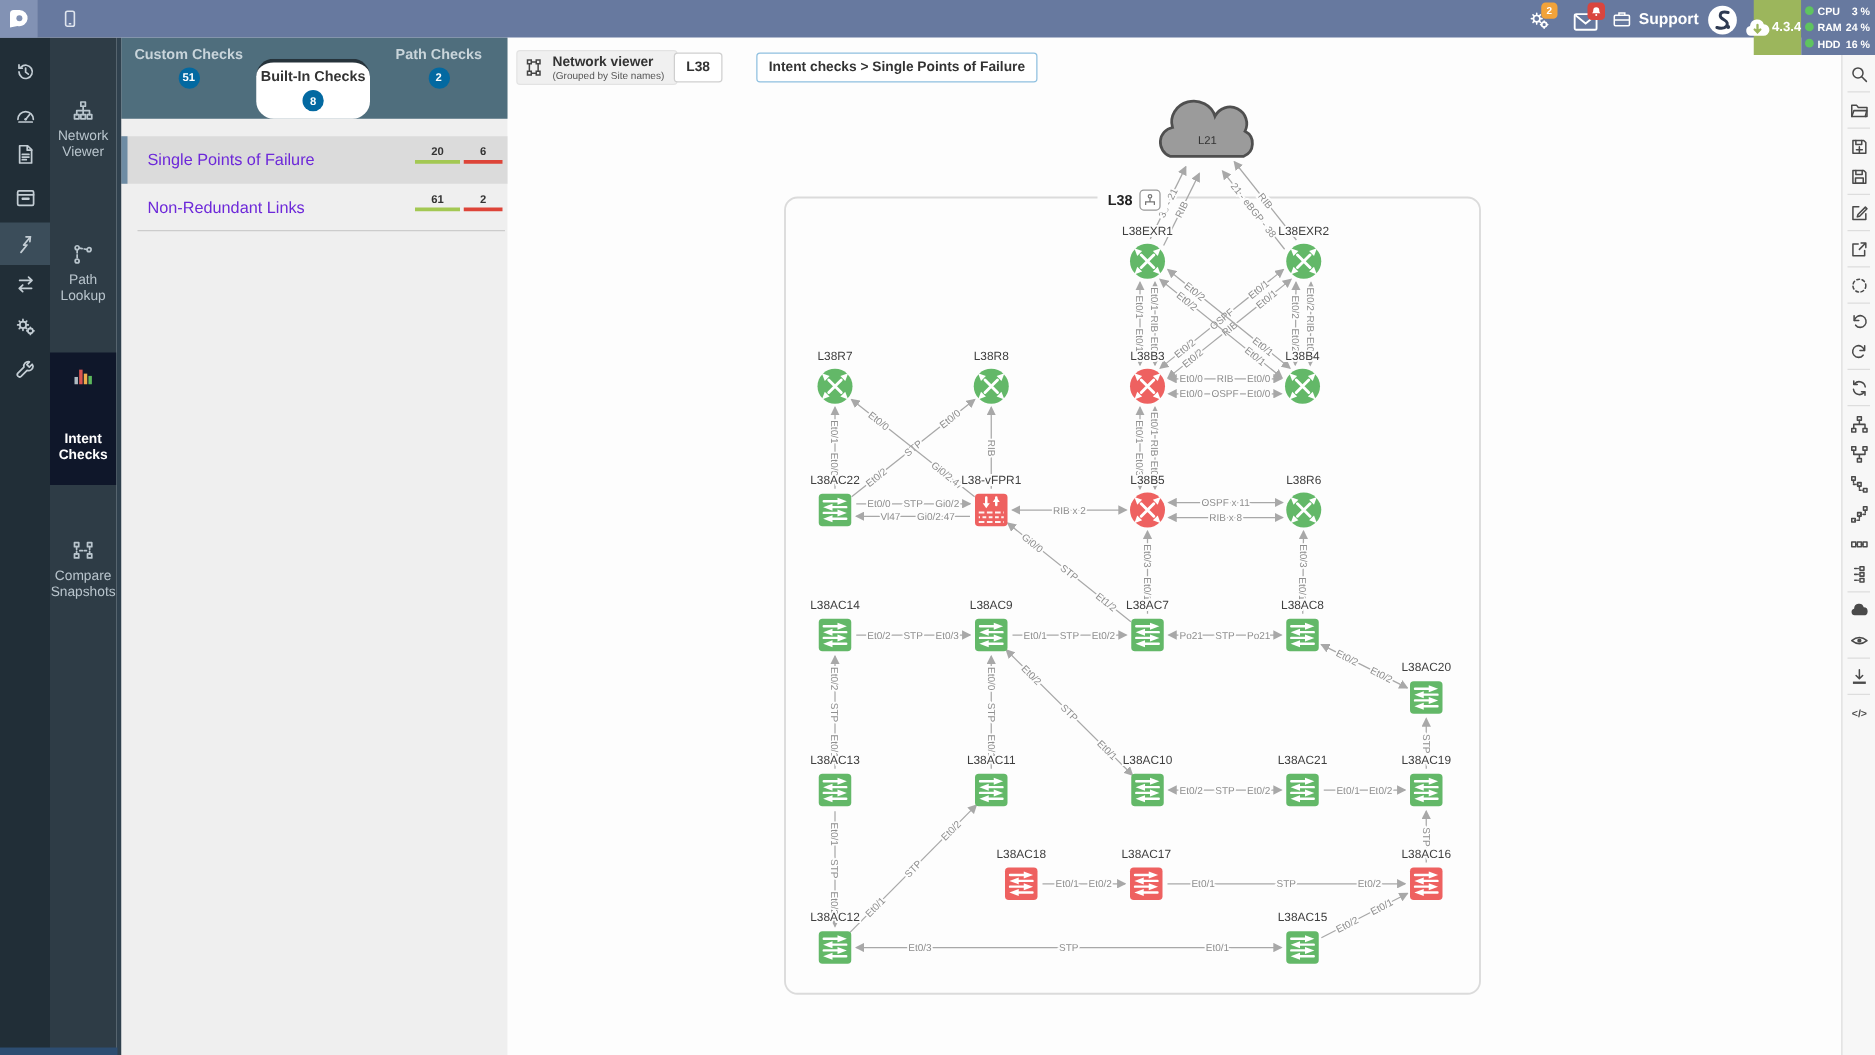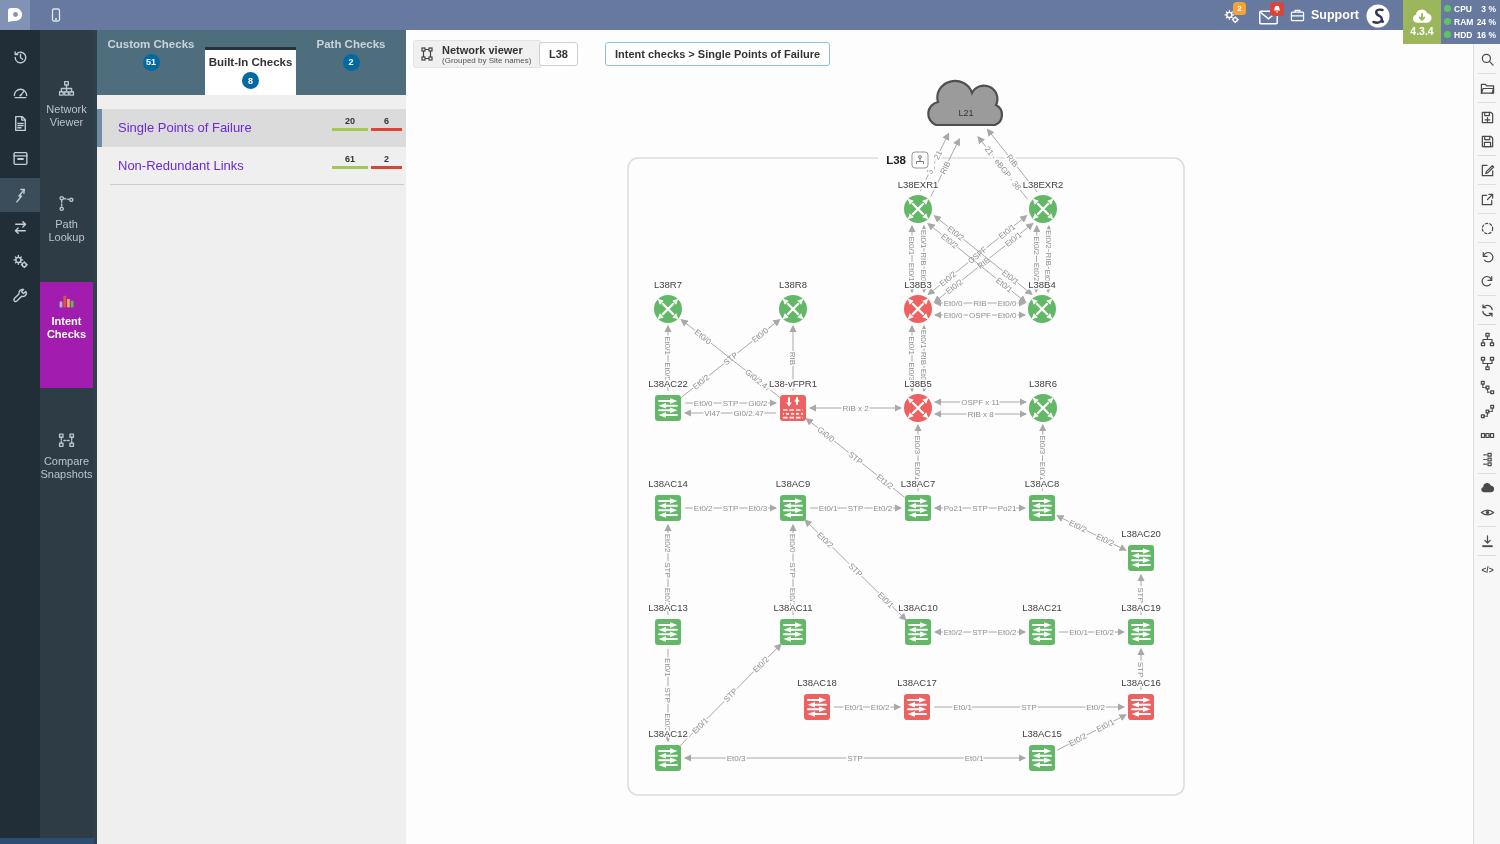--- a/index.html
+++ b/index.html
@@ -10,41 +10,41 @@
   #topbar { position:absolute; left:0; top:0; width:1500px; height:30px; background:#67799f; z-index:20; }
   #appLogo { position:absolute; left:0; top:0; width:30px; height:30px; background:#8292b4; cursor:pointer; }
   #panelToggle { position:absolute; left:48px; top:7px; width:16px; height:16px; color:#dfe5ee; cursor:pointer; }
   .tb-ic { position:absolute; color:#fff; cursor:pointer; }
   .badge { position:absolute; font-size:8px; font-weight:bold; color:#fff; border-radius:3.5px;
     width:13px; height:13px; display:flex; align-items:center; justify-content:center; }
   #supportBtn { position:absolute; left:1290px; top:0; height:30px; display:flex; align-items:center; gap:6px;
     color:#fff; font-size:12.5px; font-weight:bold; cursor:pointer; }
   #acctLogo { position:absolute; left:1366px; top:4px; width:24px; height:24px; cursor:pointer; }
   #versionBox { position:absolute; left:1403px; top:0; width:38px; height:44px; background:#9cb65c; z-index:25;
-    display:flex; flex-direction:column; align-items:center; justify-content:center; gap:1px; cursor:pointer; }
+    display:flex; align-items:center; justify-content:flex-end; gap:1px; cursor:pointer; }
   #versionBox .v { color:#fff; font-size:10.5px; font-weight:bold; }
   #statsBox { position:absolute; left:1441px; top:0; width:59px; height:44px; background:#67799f; z-index:25; padding:2px 4px 0 3px; }
   .stat-row { display:flex; align-items:center; height:13px; }
   .stat-dot { width:7px; height:7px; border-radius:50%; background:#5fc45f; margin-right:3px; flex:none; }
   .stat-lbl { color:#fff; font-size:8.5px; font-weight:bold; flex:1; }
   .stat-val { color:#fff; font-size:8.5px; font-weight:bold; text-align:right; }
 
   
   #rail { position:absolute; left:0; top:30px; width:40px; height:814px; background:#212e37; z-index:10; }
   .rail-item { position:absolute; left:0; width:40px; height:34px; display:flex; align-items:center; justify-content:center;
     color:#c3cdd4; cursor:pointer; }
   .rail-item.active { background:#3b4d5a; }
   #bottomStrip { position:absolute; left:0; top:838px; width:94px; height:6px; background:#2d4d71; z-index:11; }
 
   
   #subnav { position:absolute; left:40px; top:30px; width:53px; height:814px; background:#2e3c46; z-index:10; }
   .sn-item { position:absolute; left:0; width:53px; display:flex; flex-direction:column; align-items:center;
     color:#b9c5cd; font-size:11px; line-height:13px; text-align:center; cursor:pointer; padding-top:10px; }
   .sn-item .sn-ic { margin-bottom:6px; }
-  .sn-item.active { background:#a21caf; color:#fff; font-weight:bold; }
+  .sn-item.active { background:#0f172a; color:#fff; font-weight:bold;gap:30px; }
   #snDivider { position:absolute; left:93px; top:30px; width:4px; height:814px; background:#30414e; z-index:10; }
 
   
   #panel { position:absolute; left:97px; top:30px; width:309px; height:814px; background:#efefef; z-index:5; }
   #tabsbar { position:absolute; left:0; top:0; width:309px; height:65px; background:#4f6e7d; display:flex; }
   .ptab { display:flex; flex-direction:column; align-items:center; justify-content:center; gap:4px;
     color:#c9d5db; font-size:11.5px; font-weight:bold; cursor:pointer; height:48px; }
   .ptab .cnt { width:17px; height:17px; border-radius:50%; background:#0369a1; color:#fff; font-size:9px;
     display:flex; align-items:center; justify-content:center; }
   .ptab.active { background:#fff; color:#333; border-top:3px solid #26333b; height:48px; align-self:flex-end; }
@@ -275,21 +275,21 @@
   </div>
 <div id="snDivider"></div>
 <div id="bottomStrip"></div>
 
 <div id="panel">
   <div id="tabsbar">
       <div class="ptab" style="width: 108px;">
         <span>Custom Checks</span>
         <span class="cnt">51</span>
       </div>
-      <div class="ptab active" style="width: 91px;">
+      <div class="ptab active" style="width: 91px; border-radius: 14px;">
         <span>Built-In Checks</span>
         <span class="cnt">8</span>
       </div>
       <div class="ptab" style="width: 110px;">
         <span>Path Checks</span>
         <span class="cnt">2</span>
       </div>
     </div>
   <div id="checklist">
       <div class="chk-row selected">

